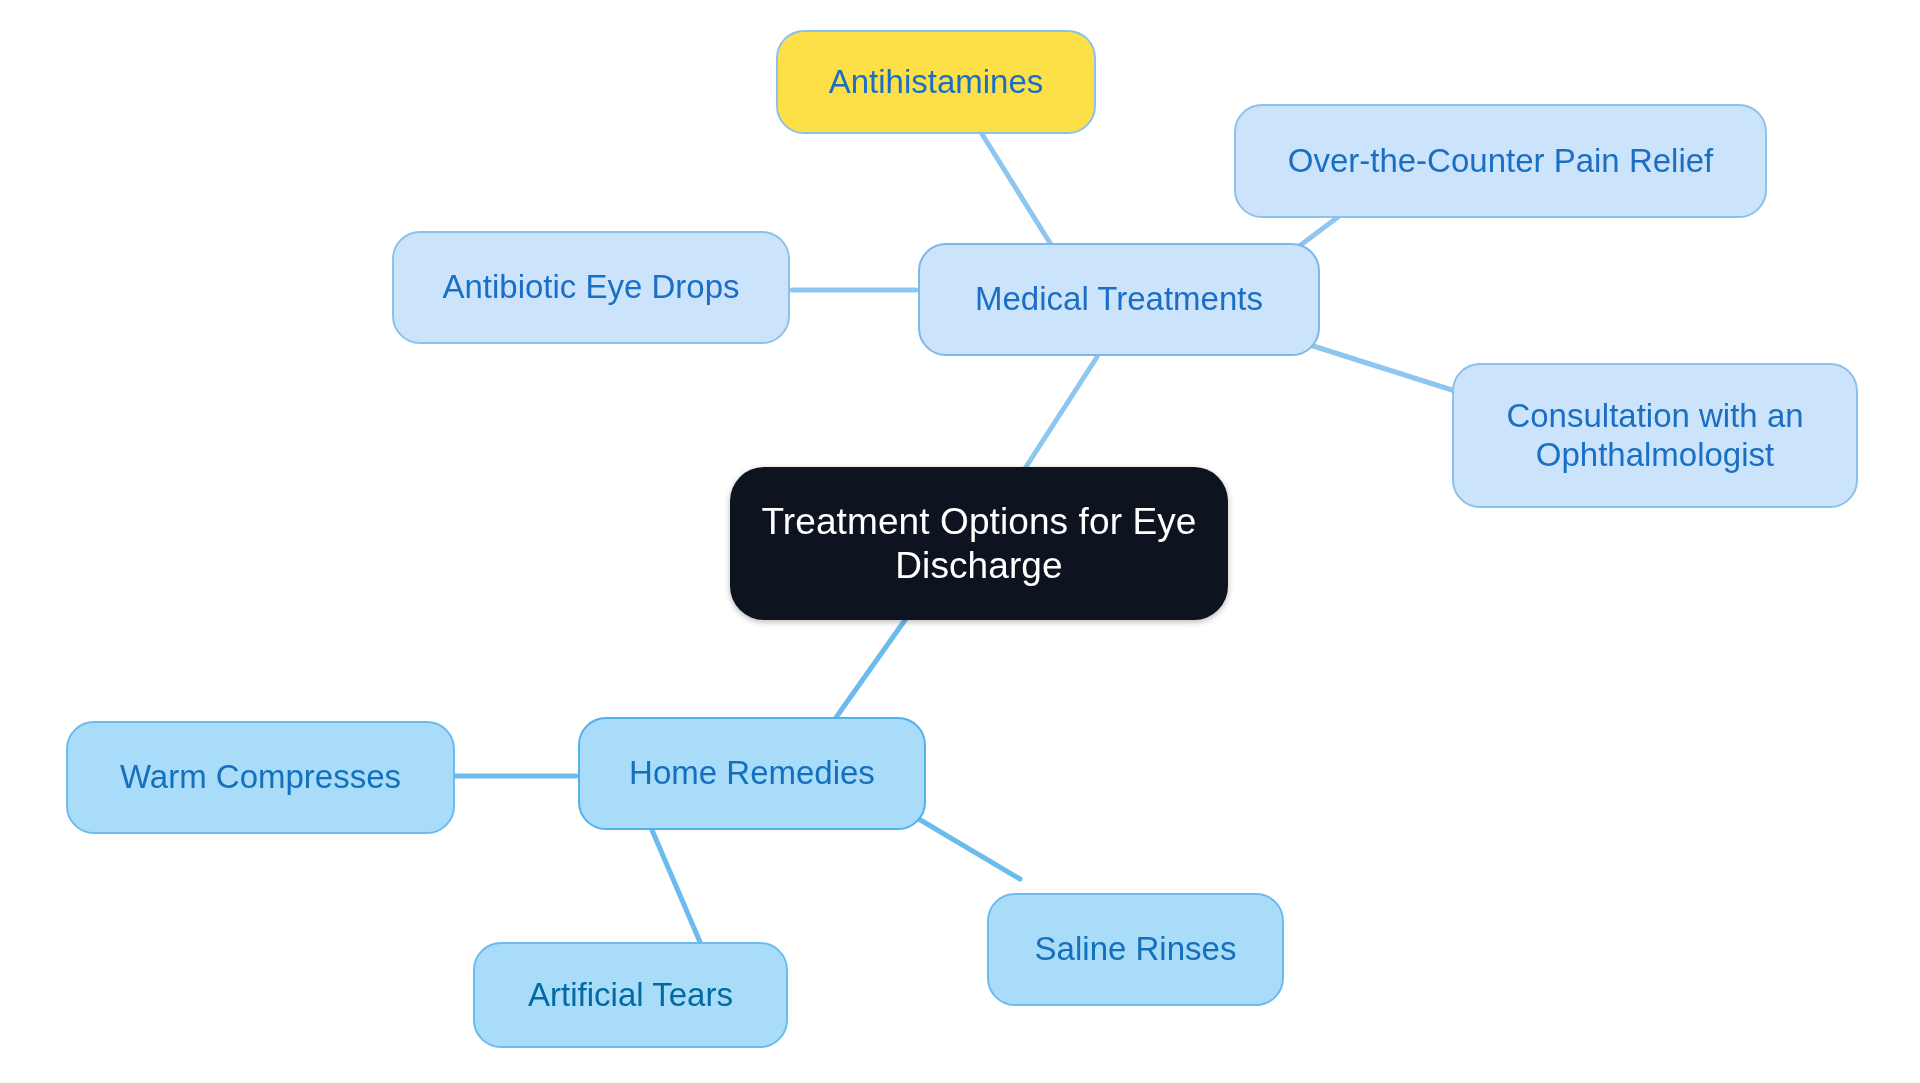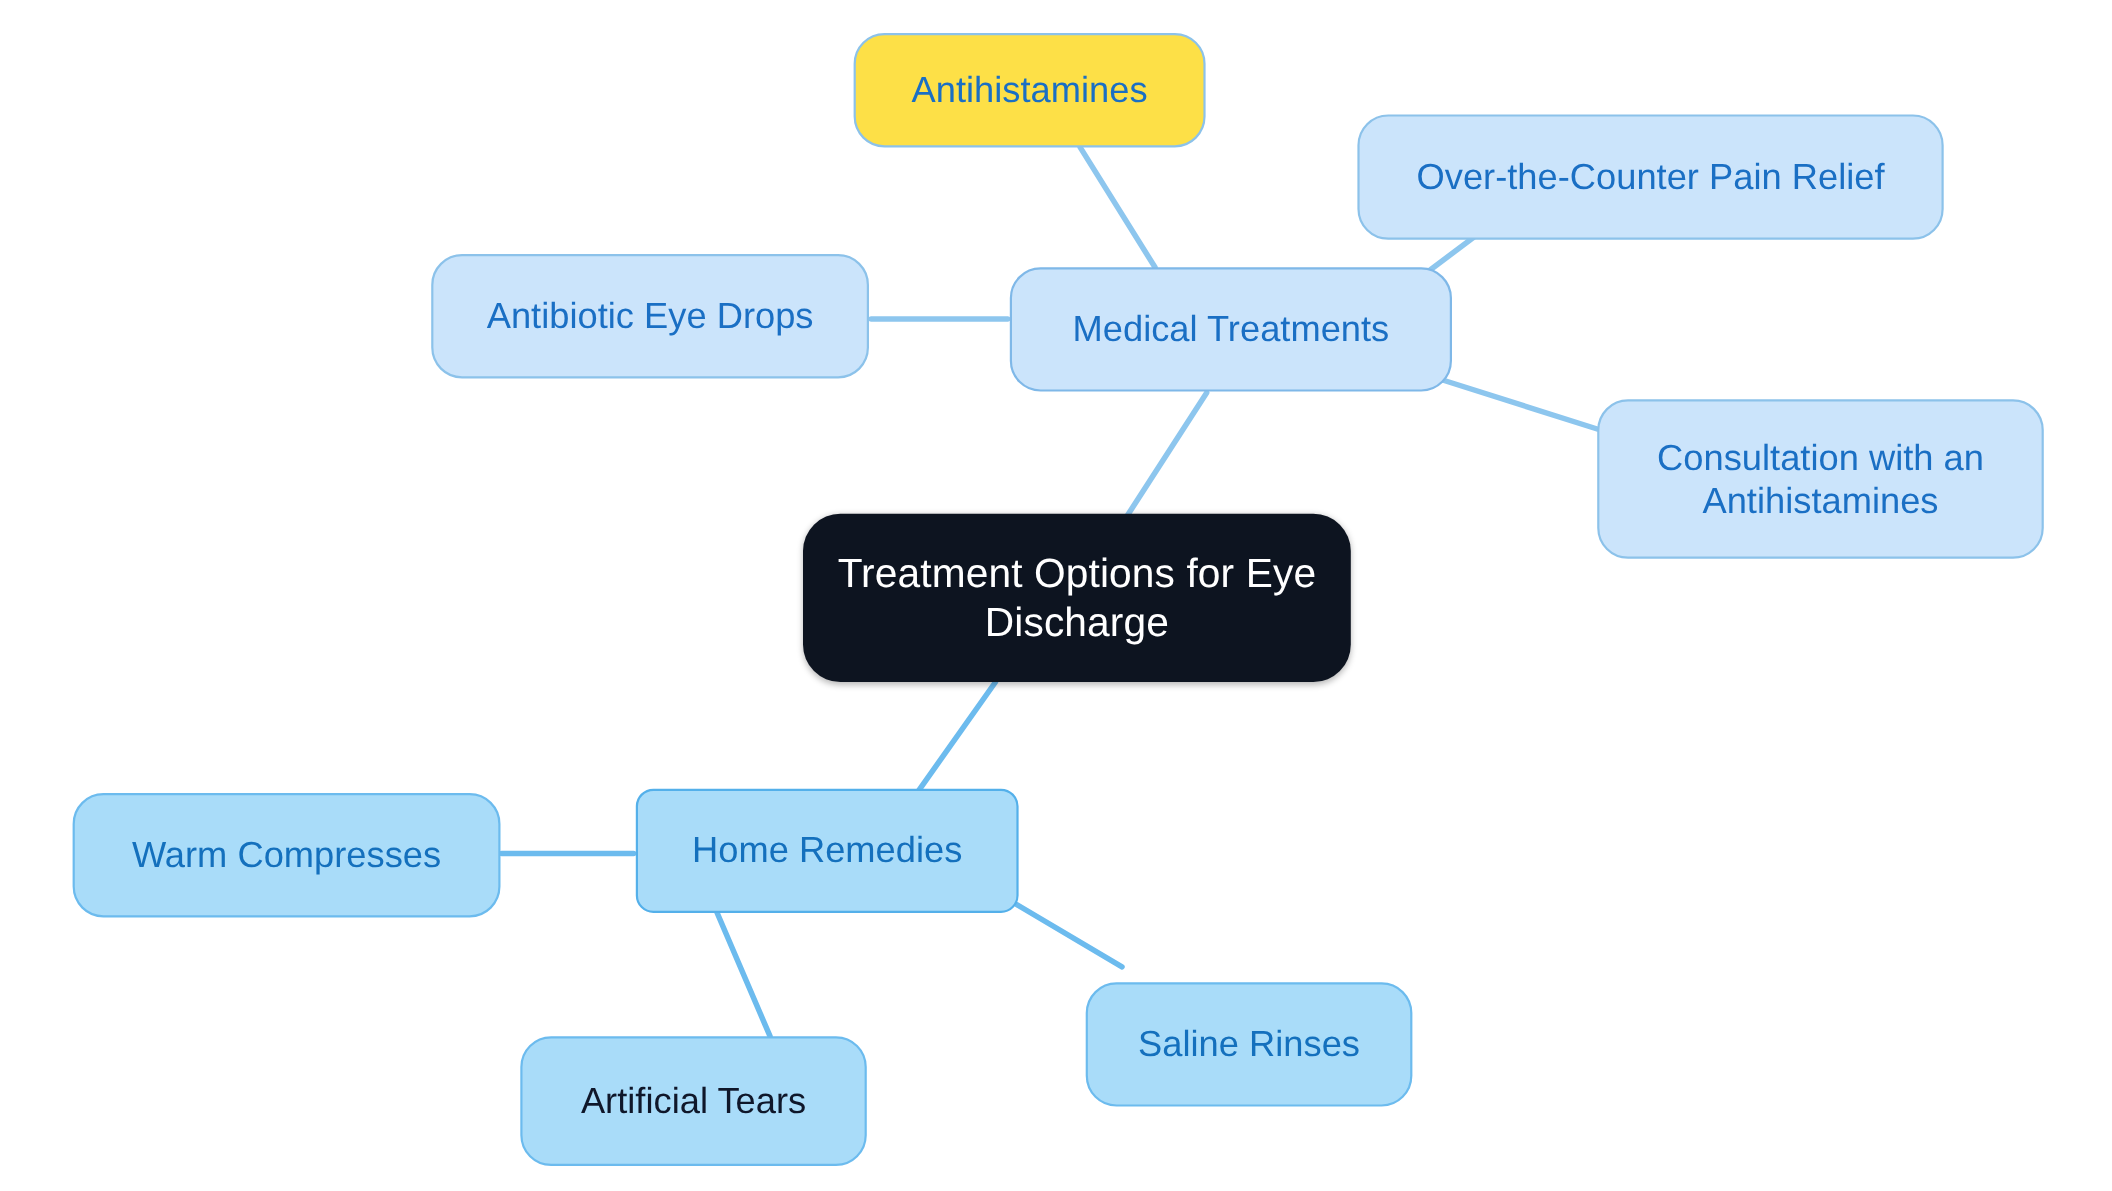--- a/index.html
+++ b/index.html
@@ -58,21 +58,21 @@
     border: 2px solid #8cc2ea;
     color: #1a6fc4;
     border-radius: 28px;
     font-size: 33px;
     padding: 0 22px;
   }
   .node-branch-b {
     background: #a9dcf9;
     border: 2px solid #54b0ea;
     color: #1470bd;
-    border-radius: 16px;
+    border-radius: 28px;
     font-size: 33px;
     padding: 0 22px;
   }
   .node-leaf-b {
     background: #a9dcf9;
     border: 2px solid #14532d;
     color: #1470bd;
     border-radius: 28px;
     font-size: 33px;
     padding: 0 22px;
@@ -95,19 +95,19 @@
       <line x1="912" y1="815" x2="1020" y2="879" stroke="#6cbbee" stroke-width="5" stroke-linecap="round"></line>
     </svg>
   <div id="node-layer">
       <div class="node node-root" style="left: 730px; top: 467px; width: 498px; height: 153px; background: rgb(13, 20, 32); color: rgb(255, 255, 255);"><span>Treatment Options for Eye
 Discharge</span></div>
       <div class="node node-branch-a" style="left: 918px; top: 243px; width: 402px; height: 113px; background: rgb(203, 228, 251); border-color: rgb(127, 184, 232); color: rgb(26, 111, 196);"><span>Medical Treatments</span></div>
       <div class="node node-leaf-a" style="left: 776px; top: 30px; width: 320px; height: 104px; background: #fde047; border-color: rgb(140, 194, 234); color: rgb(26, 111, 196);"><span>Antihistamines</span></div>
       <div class="node node-leaf-a" style="left: 1234px; top: 69px; width: 533px; height: 114px; background: rgb(203, 228, 251); border-color: rgb(140, 194, 234); color: rgb(26, 111, 196); margin-top: 35px;"><span>Over-the-Counter Pain Relief</span></div>
       <div class="node node-leaf-a" style="left: 392px; top: 231px; width: 398px; height: 113px; background: rgb(203, 228, 251); border-color: rgb(140, 194, 234); color: rgb(26, 111, 196);"><span>Antibiotic Eye Drops</span></div>
       <div class="node node-leaf-a" style="left: 1452px; top: 363px; width: 406px; height: 145px; background: rgb(203, 228, 251); border-color: rgb(140, 194, 234); color: rgb(26, 111, 196);"><span>Consultation with an
-Antihistamines</span></div>
+Ophthalmologist</span></div>
       <div class="node node-branch-b" style="left: 578px; top: 717px; width: 348px; height: 113px; background: rgb(169, 220, 249); border-color: rgb(84, 176, 234); color: rgb(20, 112, 189);"><span>Home Remedies</span></div>
       <div class="node node-leaf-b" style="left: 66px; top: 721px; width: 389px; height: 113px; background: rgb(169, 220, 249); border-color: rgb(108, 187, 238); color: rgb(20, 112, 189);"><span>Warm Compresses</span></div>
-      <div class="node node-leaf-b" style="left: 473px; top: 942px; width: 315px; height: 118px; background: rgb(169, 220, 249); border-color: rgb(108, 187, 238); color: #0f172a;"><span>Artificial Tears</span></div>
+      <div class="node node-leaf-b" style="left: 473px; top: 942px; width: 315px; height: 106px; background: rgb(169, 220, 249); border-color: rgb(108, 187, 238); color: #0369a1;"><span>Artificial Tears</span></div>
       <div class="node node-leaf-b" style="left: 987px; top: 879px; width: 297px; height: 113px; background: rgb(169, 220, 249); border-color: rgb(108, 187, 238); color: rgb(20, 112, 189); margin-top: 14px;"><span>Saline Rinses</span></div>
     </div>
 </div>
 
 </body></html>

